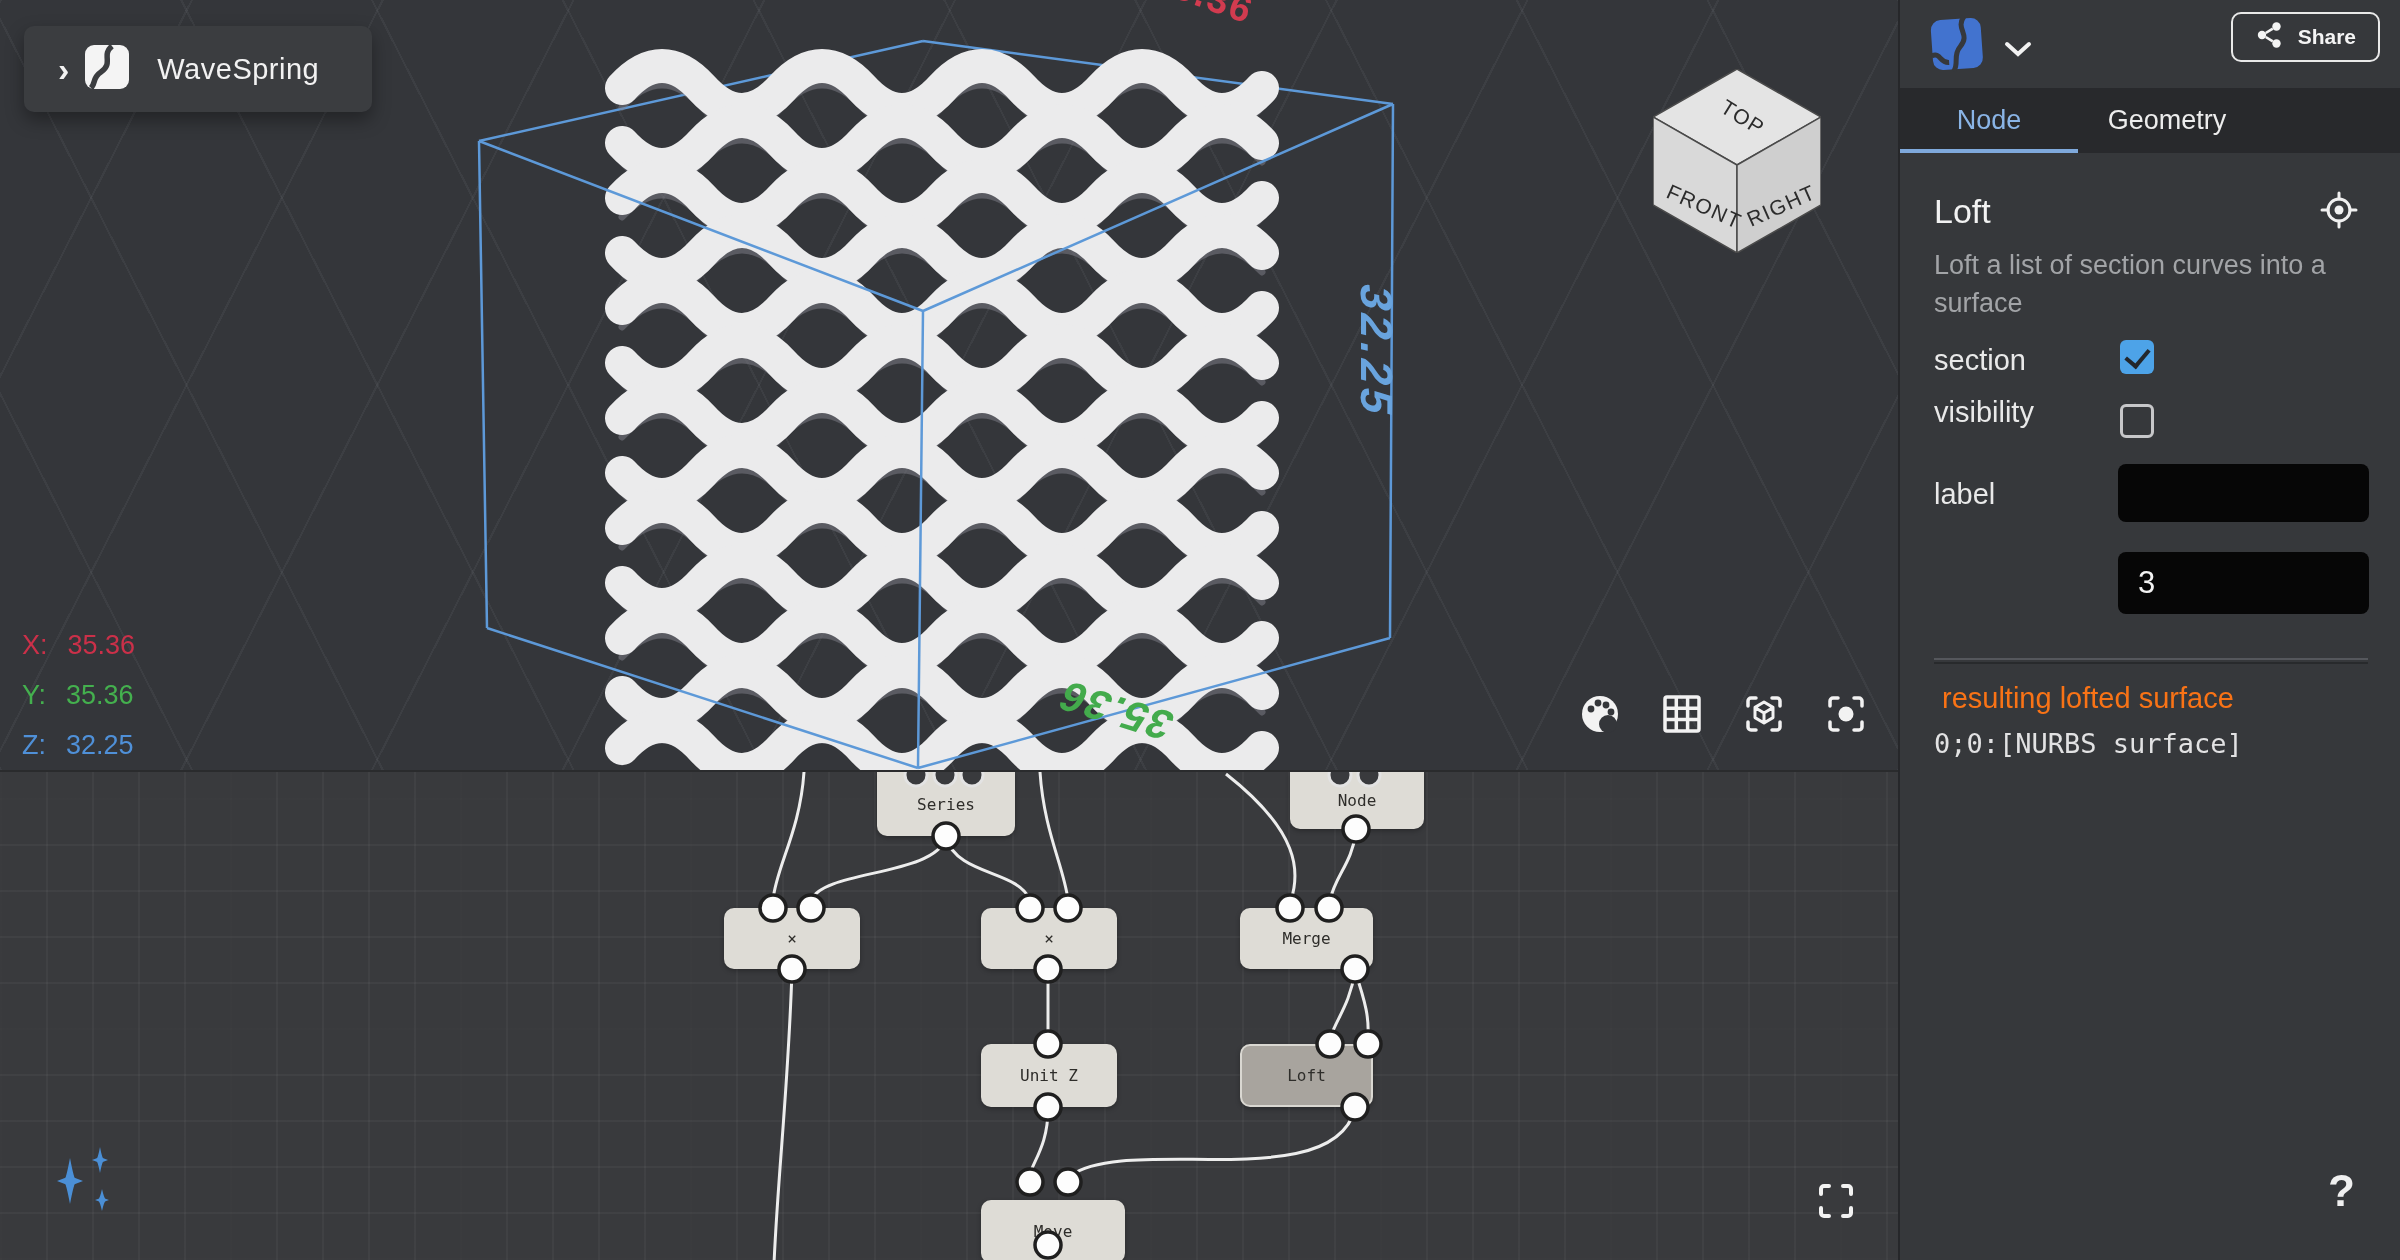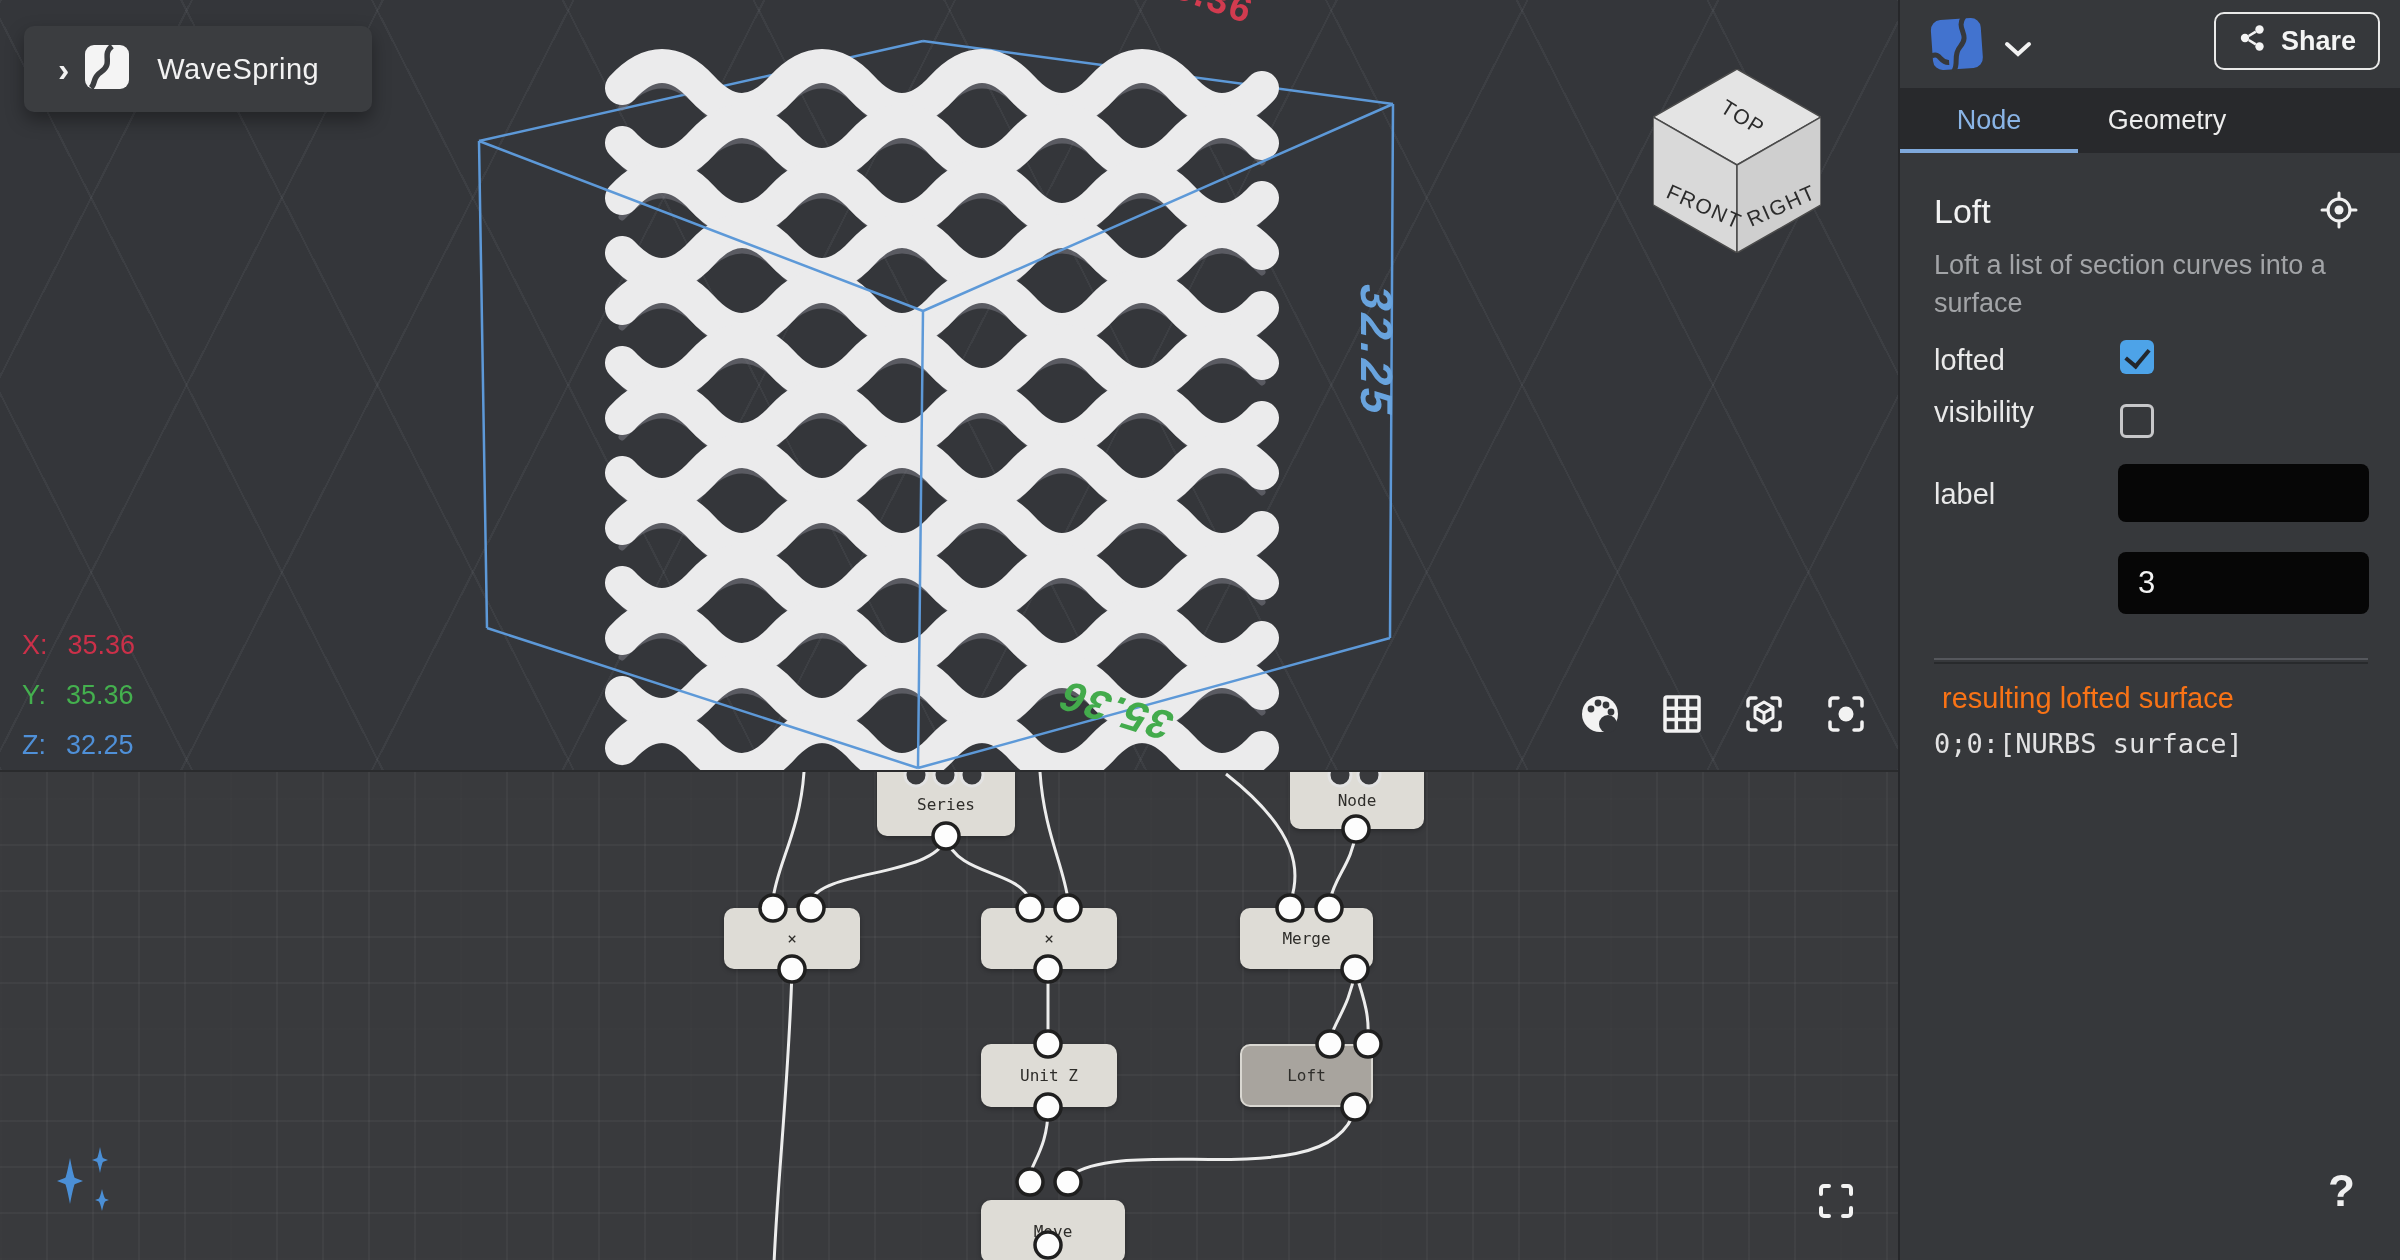--- a/index.html
+++ b/index.html
@@ -62,23 +62,23 @@
   .gnode.selected { background:#a8a49e; border:2px solid #d9d7d1; }
   .sparkle-btn { position:absolute; left:36px; top:368px; width:96px; height:84px; background:transparent; border:none; cursor:pointer; z-index:4; }
   .fit-btn { position:absolute; left:1810px; top:404px; width:52px; height:52px; background:transparent; border:none; cursor:pointer; z-index:4; }
 
   
   .panel { position:absolute; left:1898px; top:0; width:502px; height:1260px; background:#36383b;
     border-left:2px solid #26272a; z-index:6; }
   .p-header { position:relative; height:88px; }
   .p-logo { position:absolute; left:30px; top:16px; transform:rotate(-4deg); }
   .p-logo-chevron { position:absolute; left:104px; top:40px; }
-  .share-btn { position:absolute; right:20px; top:12px; height:58px; padding:0 22px; display:flex;
+  .share-btn { position:absolute; right:20px; top:12px; height:50px; padding:0 22px; display:flex;
     align-items:center; gap:13px; background:transparent; border:2.5px solid #e9e9e9; border-radius:10px;
-    color:#f4f4f4; font-size:27px; font-weight:bold; font-family:"Liberation Sans",sans-serif; cursor:pointer; }
+    color:#f4f4f4; font-size:21px; font-weight:bold; font-family:"Liberation Sans",sans-serif; cursor:pointer; }
   .tabs { position:absolute; left:0; top:88px; width:502px; height:65px; background:#28292c; display:flex; }
   .tab { width:178px; height:65px; display:flex; align-items:center; justify-content:center;
     font-size:27px; color:#ededed; cursor:pointer; position:relative; }
   .tab.active { color:#8ab4e6; }
   .tab.active::after { content:""; position:absolute; left:0; bottom:0; width:100%; height:4px; background:#7fa9dc; }
 
   .p-title { position:absolute; left:34px; top:192px; font-size:34px; color:#f2f2f2; }
   .locate-btn { position:absolute; left:418px; top:190px; width:42px; height:42px; background:transparent; border:none; cursor:pointer; }
   .p-desc { position:absolute; left:34px; top:246px; width:412px; font-size:27px; line-height:38px; color:#a2a4a7; }
   .f-label { position:absolute; left:34px; font-size:29px; color:#e9e9e9; }
@@ -342,21 +342,21 @@
     <div class="p-title">Loft</div>
     <button class="locate-btn">
       <svg width="40" height="40" viewBox="0 0 40 40" fill="none" stroke="#f0f0f0" stroke-width="3" stroke-linecap="round">
         <circle cx="20" cy="20" r="11"></circle>
         <circle cx="20" cy="20" r="4.5" fill="#f0f0f0" stroke="none"></circle>
         <path d="M20,3V9 M20,31V37 M3,20H9 M31,20H37"></path>
       </svg>
     </button>
     <div class="p-desc">Loft a list of section curves into a surface</div>
 
-    <div class="f-label" style="top:344px">lofted</div>
+    <div class="f-label" style="top:344px">section</div>
     <div class="cb on" style="top:340px"></div>
 
     <div class="f-label" style="top:396px">visibility</div>
     <div class="cb off" style="top:404px"></div>
 
     <div class="f-label" style="top:478px">label</div>
     <input class="p-input" style="top: 464px; height: 58px;" value="">
 
     <input class="p-input" style="top: 552px; height: 62px;" value="3">
 

